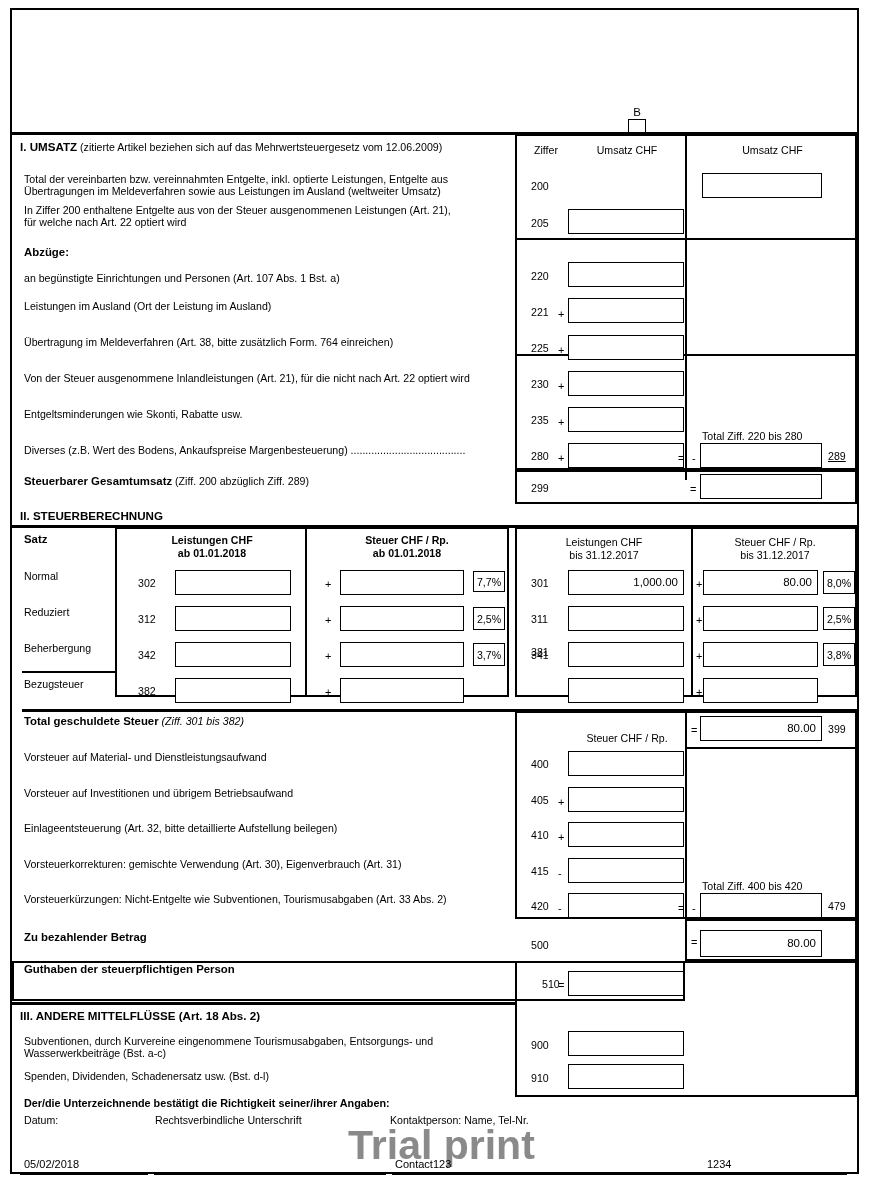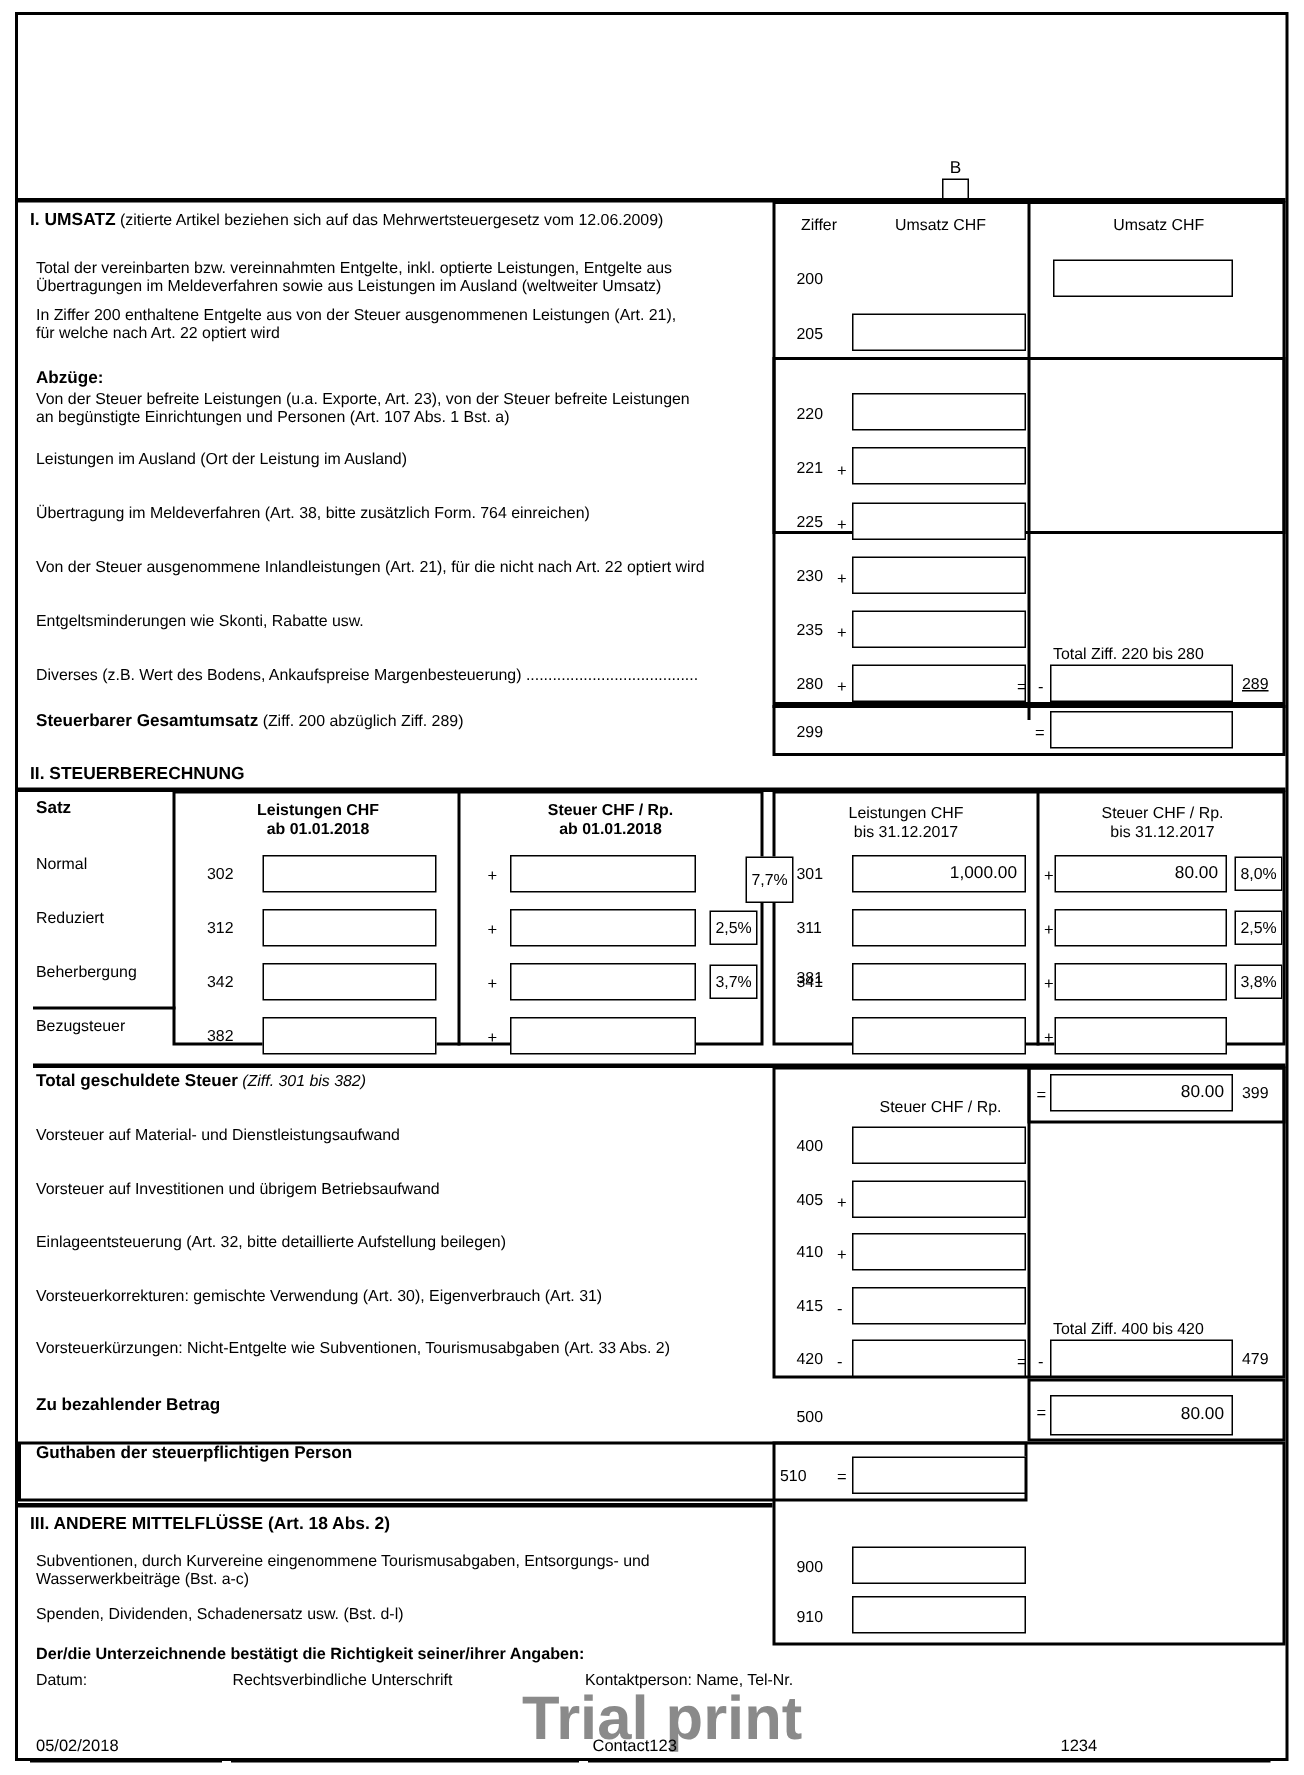--- a/index.html
+++ b/index.html
@@ -120,21 +120,20 @@
   <div class="ziffer" style="left:519px; top:170px;">200</div>
   <div class="ibox" style="left:690px; top:163px; width:120px; height:25px;"></div>
 
   <div class="t" style="left:12px; top:194px;">In Ziffer 200 enthaltene Entgelte aus von der Steuer ausgenommenen Leistungen (Art. 21),</div>
   <div class="t" style="left:12px; top:206px;">für welche nach Art. 22 optiert wird</div>
   <div class="ziffer" style="left:519px; top:207px;">205</div>
   <div class="ibox" style="left:556px; top:199px; width:116px; height:25px;"></div>
 
   <div class="t tb" style="left:12px; top:236px; font-size:11.4px;">Abzüge:</div>
 
-  <div class="t" style="left:12px; top:250px;">Von der Steuer befreite Leistungen (u.a. Exporte, Art. 23), von der Steuer befreite Leistungen</div>
   <div class="t" style="left:12px; top:262px;">an begünstigte Einrichtungen und Personen (Art. 107 Abs. 1 Bst. a)</div>
   <div class="ziffer" style="left:519px; top:260px;">220</div>
   <div class="ibox" style="left:556px; top:252px; width:116px; height:25px;"></div>
 
   <div class="t" style="left:12px; top:290px;">Leistungen im Ausland (Ort der Leistung im Ausland)</div>
   <div class="ziffer" style="left:519px; top:296px;">221</div>
   <div class="op" style="left:546px; top:298px;">+</div>
   <div class="ibox" style="left:556px; top:288px; width:116px; height:25px;"></div>
 
   <div class="t" style="left:12px; top:326px;">Übertragung im Meldeverfahren (Art. 38, bitte zusätzlich Form. 764 einreichen)</div>
@@ -195,21 +194,21 @@
   <div class="colhdr" style="left:684px; top:526px; width:158px;">
     <div>Steuer CHF / Rp.</div>
     <div>bis 31.12.2017</div>
   </div>
 
   <div class="t" style="left:12px; top:560px;">Normal</div>
   <div class="ziffer" style="left:126px; top:567px;text-align:right;">302</div>
   <div class="ibox" style="left:163px; top:560px; width:116px; height:25px;"></div>
   <div class="op" style="left:313px; top:568px;">+</div>
   <div class="ibox" style="left:328px; top:560px; width:124px; height:25px;"></div>
-  <div class="ratebox" style="left:485px; top:561px; width:32px; height:31px;">7,7%</div>
+  <div class="ratebox" style="left:461px; top:561px; width:32px; height:21px;">7,7%</div>
   <div class="ziffer" style="left:519px; top:567px;">301</div>
   <div class="ibox" style="left:556px; top:560px; width:116px; height:25px;">1,000.00</div>
   <div class="op" style="left:684px; top:568px;">+</div>
   <div class="ibox" style="left:691px; top:560px; width:115px; height:25px;">80.00</div>
   <div class="ratebox" style="left:811px; top:561px; width:32px; height:23px;">8,0%</div>
 
   <div class="t" style="left:12px; top:596px;">Reduziert</div>
   <div class="ziffer" style="left:126px; top:603px;">312</div>
   <div class="ibox" style="left:163px; top:596px; width:116px; height:25px;"></div>
   <div class="op" style="left:313px; top:604px;">+</div>
@@ -285,21 +284,21 @@
   <div class="ziffer" style="left:816px; top:890px;">479</div>
 
   <div class="t tb" style="left:12px; top:921px; font-size:11.4px;">Zu bezahlender Betrag</div>
   <div class="thick" style="position:absolute; left:673px; top:909px; width:172px; height:42px;"></div>
   <div class="ziffer" style="left:519px; top:929px;">500</div>
   <div class="op" style="left:679px; top:926px;">=</div>
   <div class="ibox" style="left:688px; top:920px; width:122px; height:27px;">80.00</div>
 
   <div class="t tb" style="left:12px; top:953px; font-size:11.4px;">Guthaben der steuerpflichtigen Person</div>
   <div class="thick" style="position:absolute; left:0px; top:951px; width:673px; height:40px;"></div>
-  <div class="ziffer" style="left:508px; top:968px;">510</div>
+  <div class="ziffer" style="left:530px; top:968px;">510</div>
   <div class="op" style="left:546px; top:969px;">=</div>
   <div class="ibox" style="left:556px; top:961px; width:116px; height:25px;"></div>
 
   <div class="hr" style="left:0px; top:992px; width:503px; height:2.6px;"></div>
   <div class="sec-title" style="left:8px; top:999px;">III. ANDERE MITTELFLÜSSE (Art. 18 Abs. 2)</div>
 
   <div class="frame" style="left:503px; top:951px; width:342px; height:136px; border-width:2px;"></div>
 
   <div class="t" style="left:12px; top:1025px;">Subventionen, durch Kurvereine eingenommene Tourismusabgaben, Entsorgungs- und</div>
   <div class="t" style="left:12px; top:1037px;">Wasserwerkbeiträge (Bst. a-c)</div>

